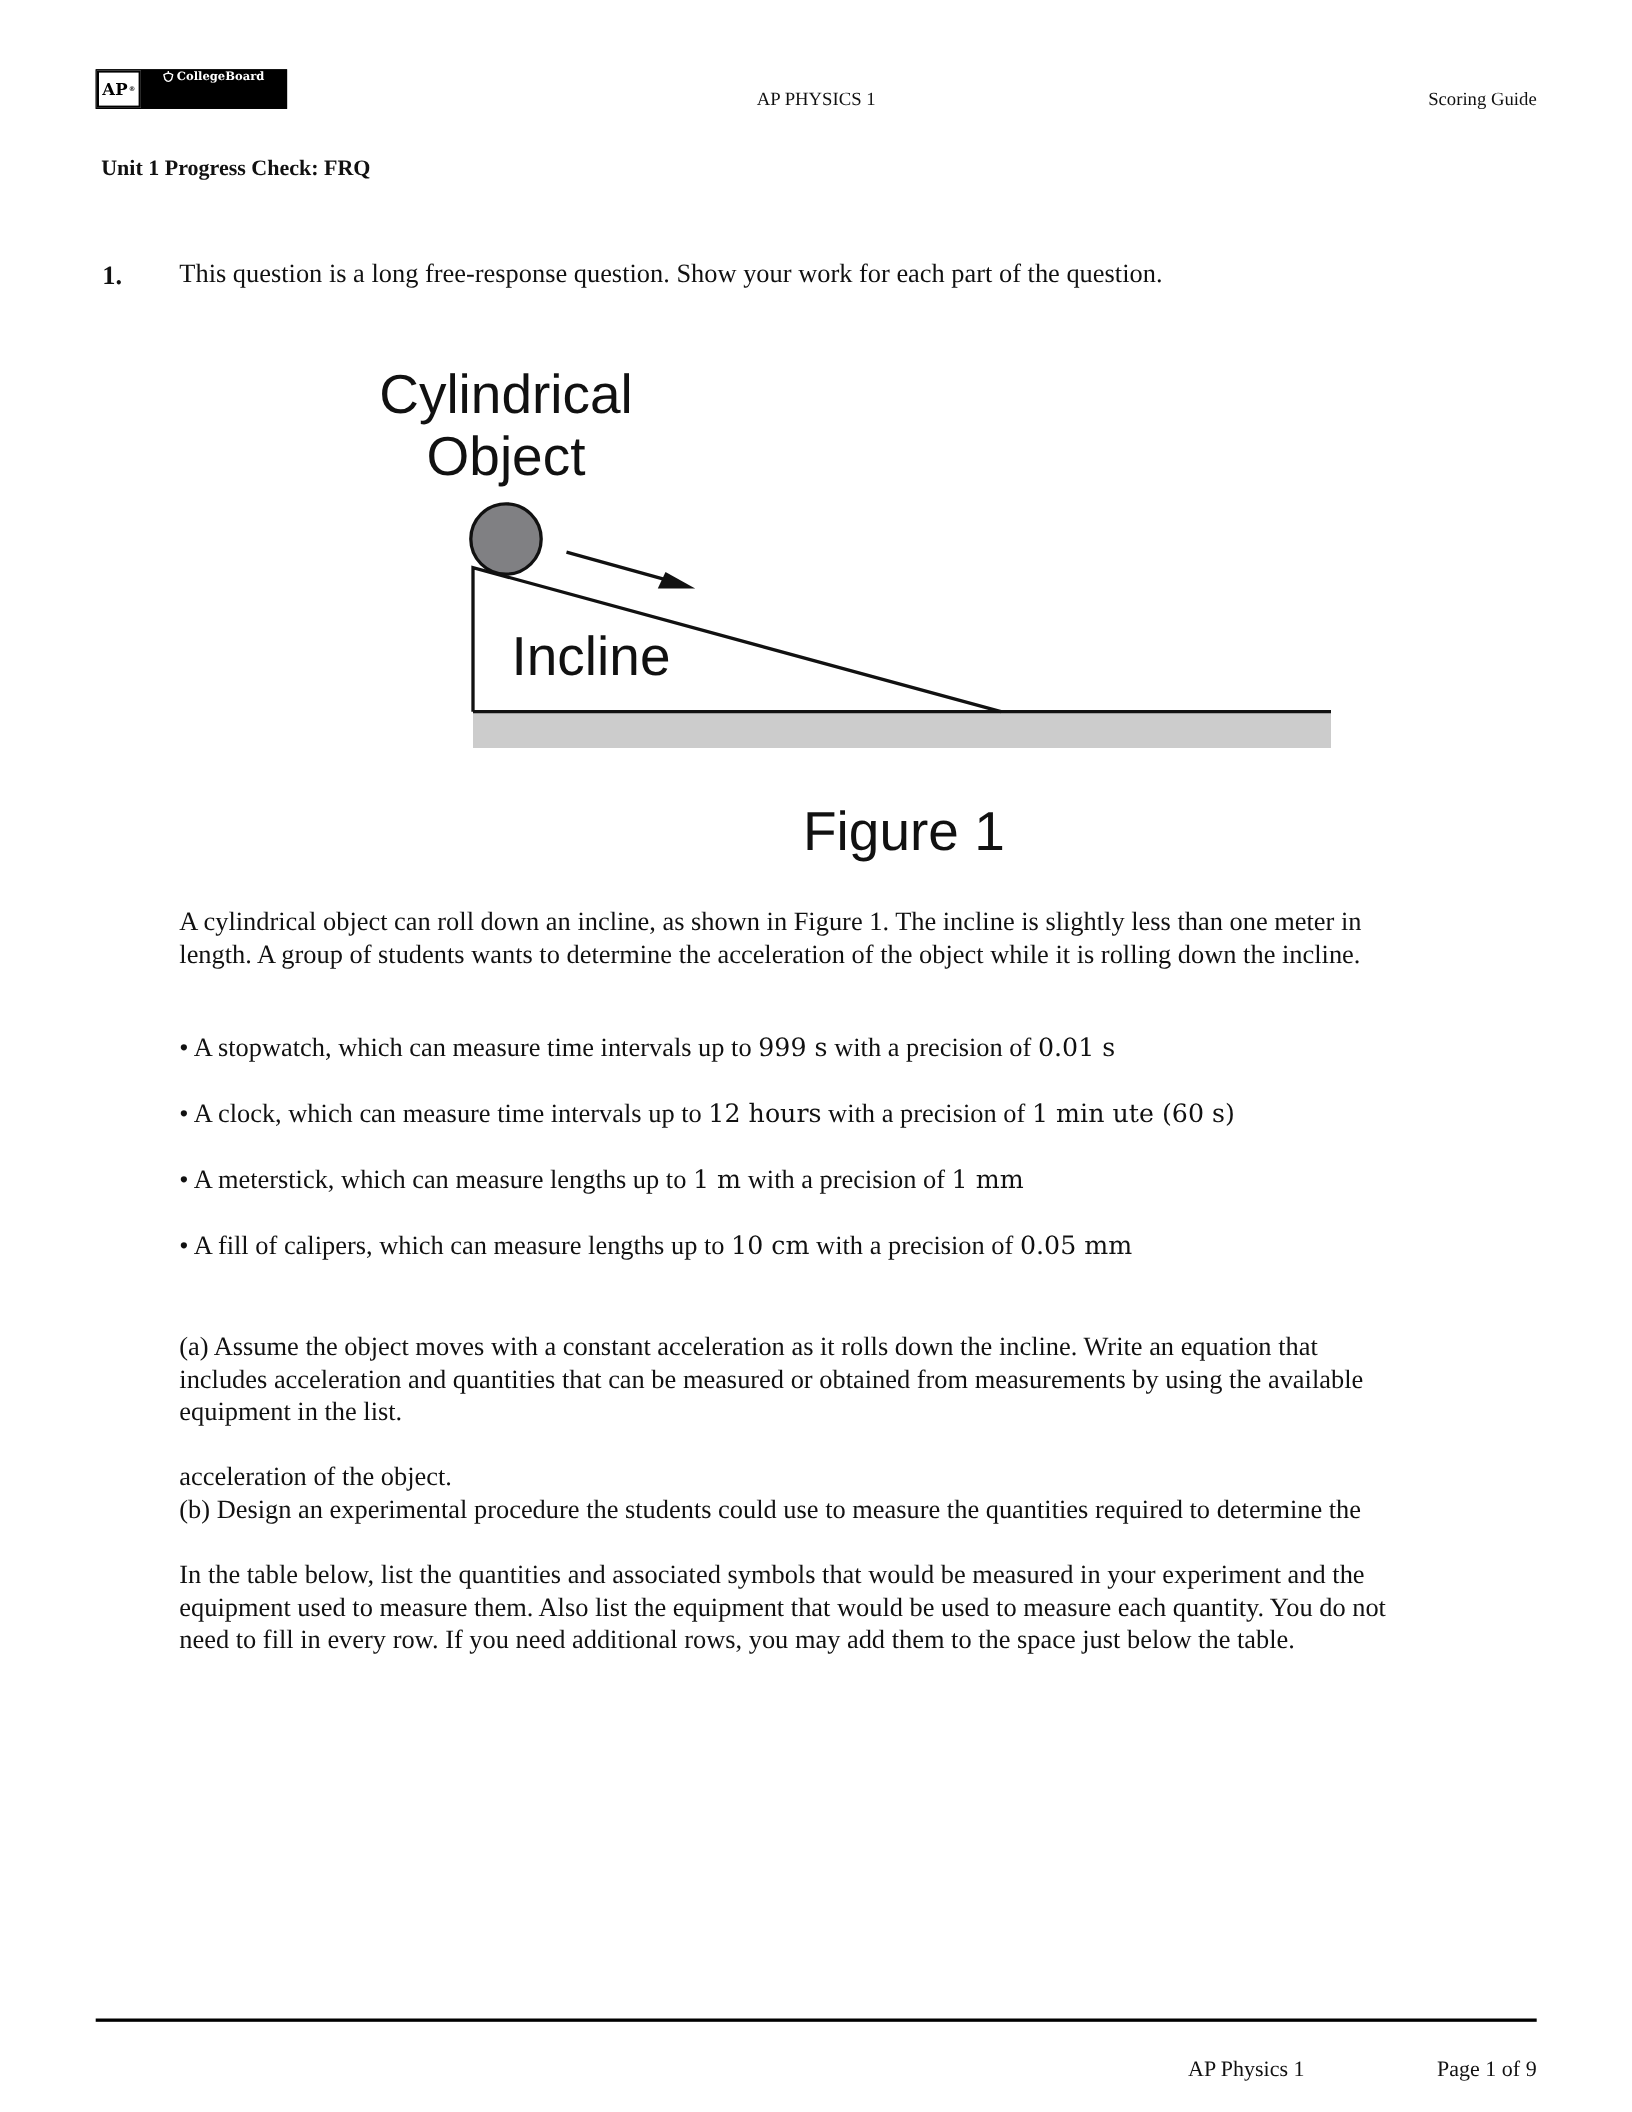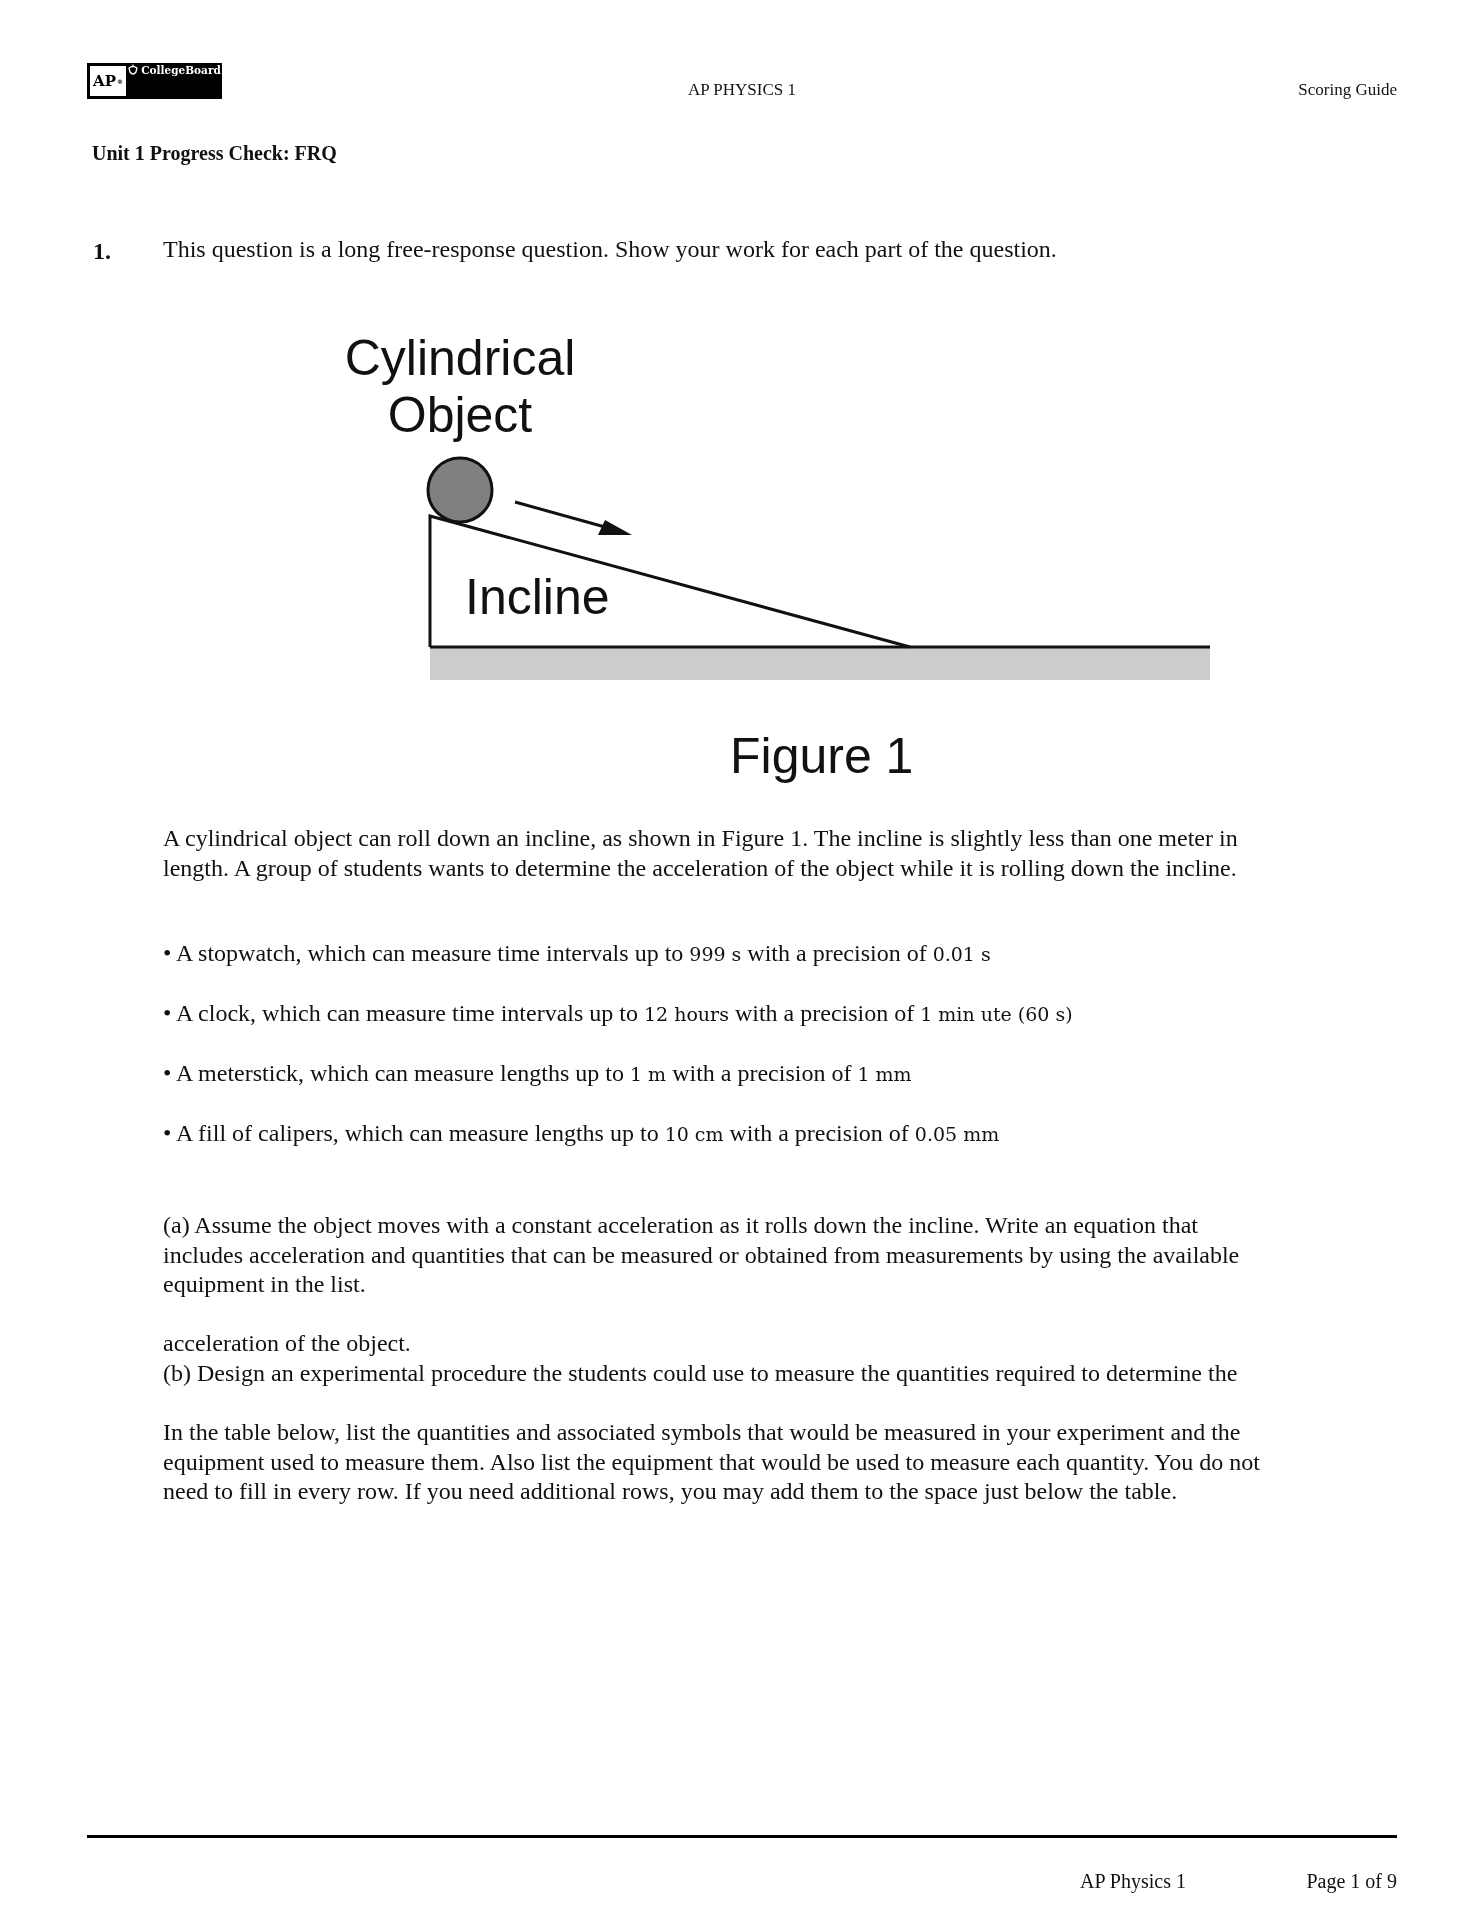--- a/index.html
+++ b/index.html
@@ -1,34 +1,34 @@
 <!DOCTYPE html>
 <html><head>
 <meta charset="utf-8">
 <style>
   html, body { margin: 0; padding: 0; background: #ffffff; }
   body { width: 1484px; height: 1920px; position: relative; overflow: hidden;
          font-family: "Liberation Serif", serif; color: #111; }
   .abs { position: absolute; }
-  .logo { left: 87px; top: 63px; width: 135px; height: 36px; background: #000; border: 1px solid #000; box-sizing: border-box; display: flex; }
+  .logo { left: 87px; top: 63px; width: 174px; height: 36px; background: #000; border: 1px solid #000; box-sizing: border-box; display: flex; }
   .logo .ap { width: 40px; height: 100%; background: #fff; border: 2px solid #000; box-sizing: border-box;
               display: flex; align-items: center; justify-content: center;
               font-family: "DejaVu Serif", serif; font-weight: bold; font-size: 15px; color: #000; }
   .logo .ap sup { font-size: 6px; margin-left: 1px; }
   .logo .cb { flex: 1; display: flex; justify-content: center; color: #fff;
               font-family: "DejaVu Serif", serif; font-weight: bold; font-size: 10.5px; gap: 3px; }
   .hdr-center { left: 0; width: 1484px; top: 80px; text-align: center; font-size: 17px; }
   .hdr-right { right: 87px; top: 80px; font-size: 17px; }
   .title { left: 92px; top: 142px; font-size: 20px; font-weight: bold; }
   .qnum { left: 93px; top: 238px; font-size: 24px; font-weight: bold; }
   .qtext { left: 163px; top: 236px; font-size: 24px; }
   .figure { left: 0; top: 0; }
   .para { left: 163px; width: 1250px; font-size: 24px; line-height: 29.5px; }
   .bullet { left: 163px; font-size: 24px; white-space: nowrap; }
-  .math { font-family: "DejaVu Serif", serif; font-size: 19px; }
+  .math { font-family: "DejaVu Serif", serif; font-size: 23px; }
   .footer-line { left: 87px; top: 1835px; width: 1310px; height: 3px; background: #000; }
   .footer-left { left: 1080px; top: 1870px; font-size: 20px; }
   .footer-right { right: 87px; top: 1870px; font-size: 20px; }
 </style>
 </head>
 <body>
 
 <div class="abs logo">
   <div class="ap">
     <span>AP</span>

